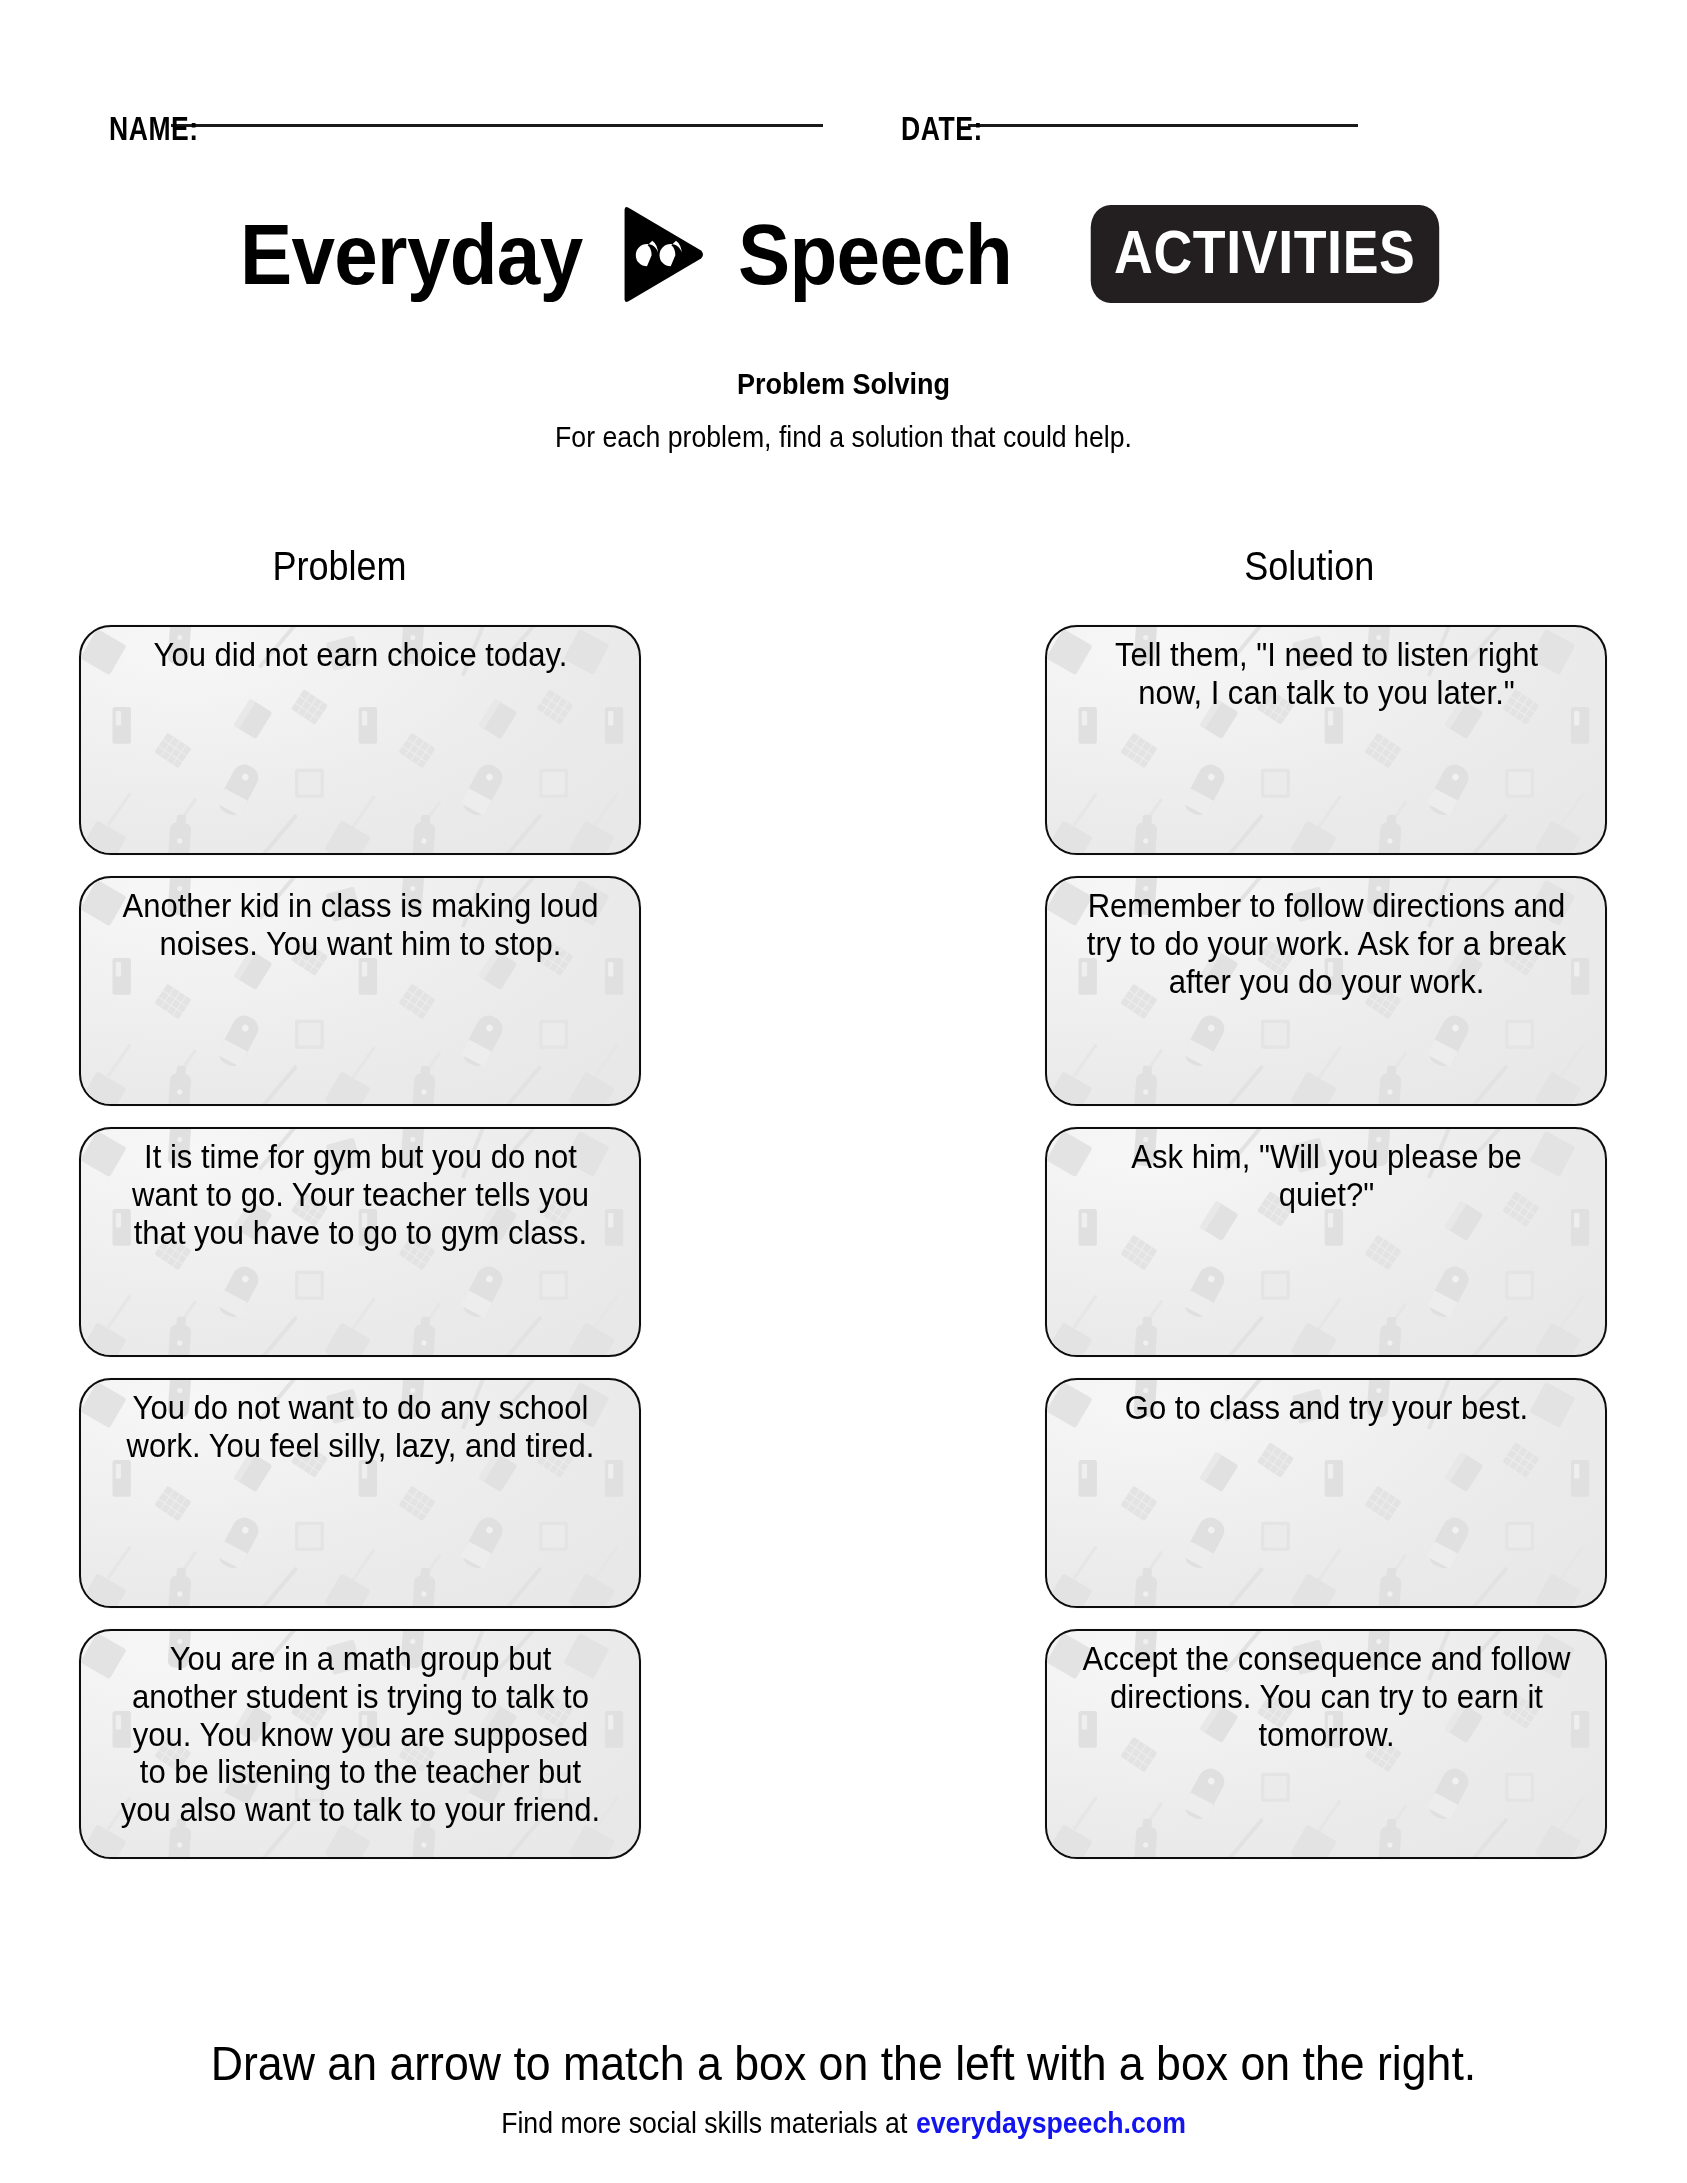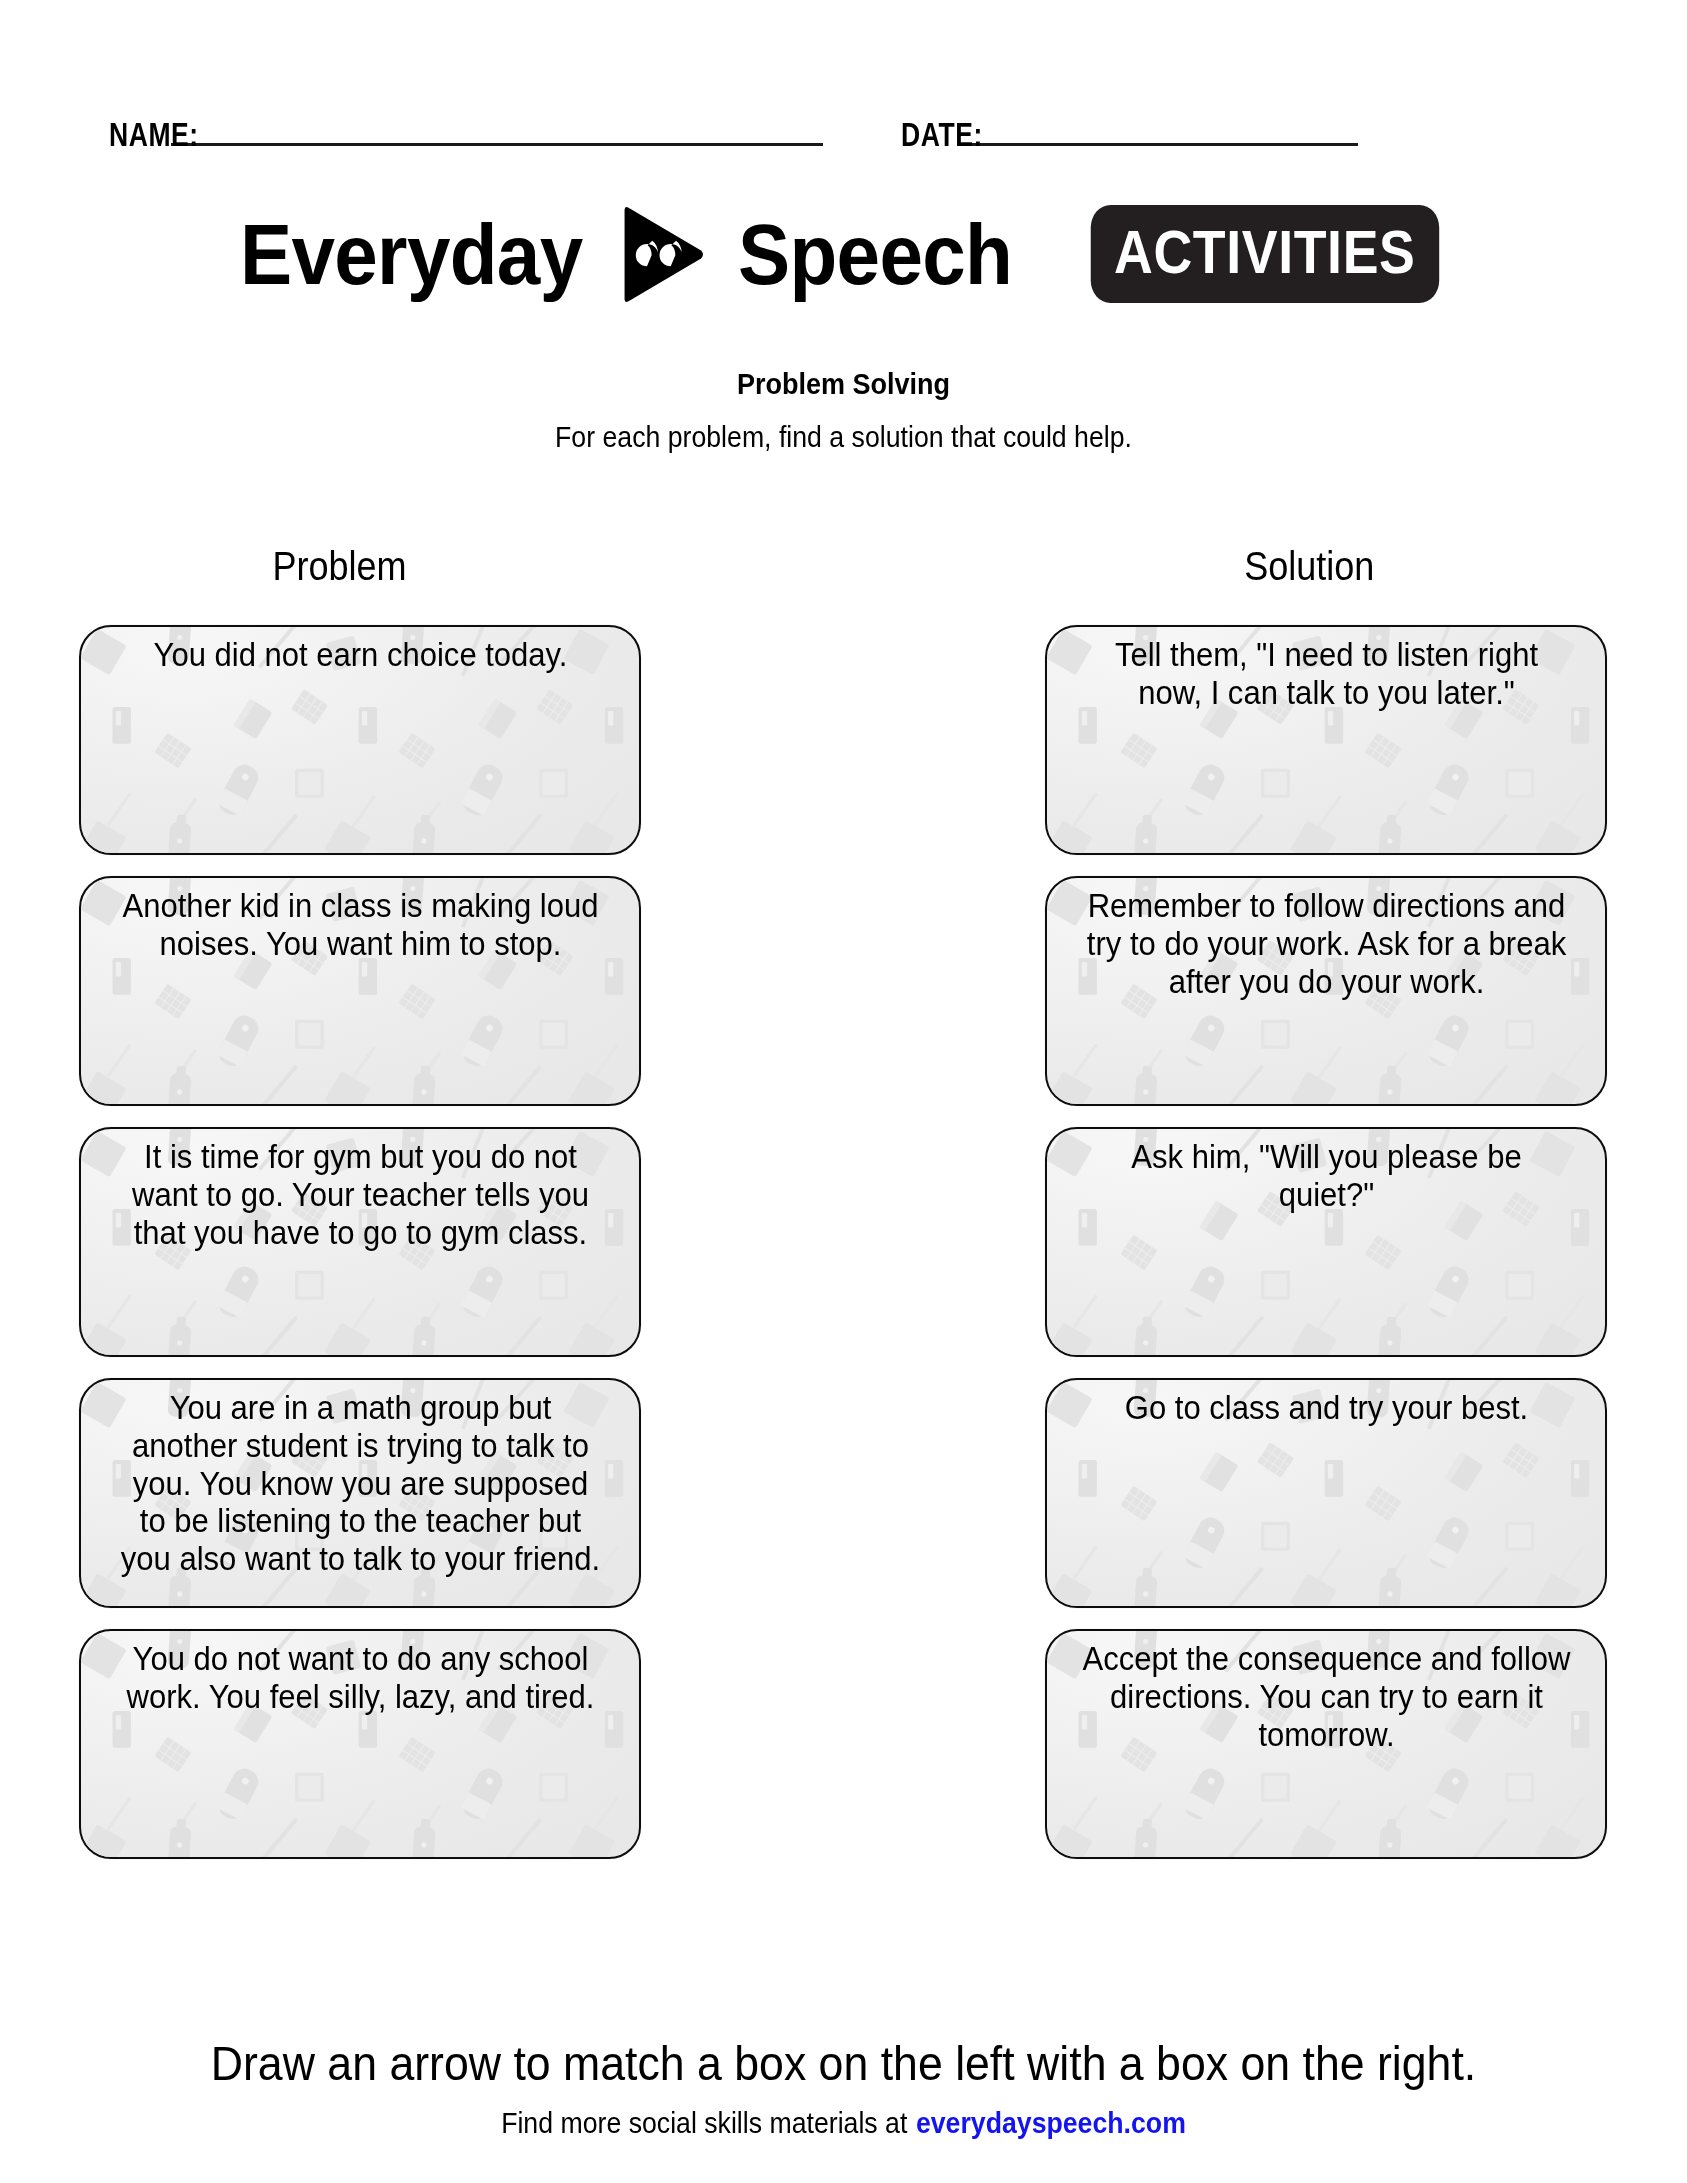--- a/index.html
+++ b/index.html
@@ -18,21 +18,21 @@
   }
 
   
   .namedate-row {
     position: absolute;
     top: 105px;
     left: 109px;
     width: 1472px;
     height: 46px;
     display: flex;
-    align-items: flex-end;
+    align-items: center;
   }
   .field-label {
     font-family: "Liberation Sans Narrow", "Liberation Sans", sans-serif;
     font-size: 34px;
     font-weight: 700;
     letter-spacing: 0.7px;
     line-height: 1;
     transform: scaleX(0.78);
     transform-origin: left bottom;
     white-space: nowrap;
@@ -805,21 +805,21 @@
           <g fill="#e0e0e0" stroke="none" transform="translate(300,320) rotate(40) scale(1)">
             <rect x="-3" y="-44" width="6" height="88" rx="2" fill="#e2e2e2"></rect>
           </g>
           <g fill="#e0e0e0" stroke="none" transform="translate(672,320) rotate(40) scale(1)">
             <rect x="-3" y="-44" width="6" height="88" rx="2" fill="#e2e2e2"></rect>
           </g>
           <g fill="#e0e0e0" stroke="none" transform="translate(778,330) rotate(30) scale(1)">
             <rect x="-26" y="-26" width="52" height="52" rx="4" fill="#e3e3e3"></rect>
           </g>
         </svg>
-      <div class="card-text">You are in a math group but another student is trying to talk to you. You know you are supposed to be listening to the teacher but you also want to talk to your friend.</div>
+      <div class="card-text">You do not want to do any school work. You feel silly, lazy, and tired.</div>
     </div>
     <div class="card">
       <svg class="card-pattern" aria-hidden="true" viewBox="0 0 850 348" preserveAspectRatio="none">
           <g fill="#e0e0e0" stroke="none" transform="translate(34,38) rotate(30) scale(1)">
             <rect x="-26" y="-26" width="52" height="52" rx="4" fill="#e3e3e3"></rect>
           </g>
           <g fill="#e0e0e0" stroke="none" transform="translate(150,22) rotate(4) scale(1)">
             <rect x="-16" y="-34" width="32" height="68" rx="10" fill="#e0e0e0"></rect>
             <rect x="-7" y="-46" width="14" height="16" rx="4" fill="#e0e0e0"></rect>
             <circle cx="0" cy="-6" r="4" fill="#f0f0f0"></circle>
@@ -948,21 +948,21 @@
           <g fill="#e0e0e0" stroke="none" transform="translate(300,320) rotate(40) scale(1)">
             <rect x="-3" y="-44" width="6" height="88" rx="2" fill="#e2e2e2"></rect>
           </g>
           <g fill="#e0e0e0" stroke="none" transform="translate(672,320) rotate(40) scale(1)">
             <rect x="-3" y="-44" width="6" height="88" rx="2" fill="#e2e2e2"></rect>
           </g>
           <g fill="#e0e0e0" stroke="none" transform="translate(778,330) rotate(30) scale(1)">
             <rect x="-26" y="-26" width="52" height="52" rx="4" fill="#e3e3e3"></rect>
           </g>
         </svg>
-      <div class="card-text">You do not want to do any school work. You feel silly, lazy, and tired.</div>
+      <div class="card-text">You are in a math group but another student is trying to talk to you. You know you are supposed to be listening to the teacher but you also want to talk to your friend.</div>
     </div>
   </div>
 
   <div class="card-col col-solution">
     <div class="card">
       <svg class="card-pattern" aria-hidden="true" viewBox="0 0 850 348" preserveAspectRatio="none">
           <g fill="#e0e0e0" stroke="none" transform="translate(34,38) rotate(30) scale(1)">
             <rect x="-26" y="-26" width="52" height="52" rx="4" fill="#e3e3e3"></rect>
           </g>
           <g fill="#e0e0e0" stroke="none" transform="translate(150,22) rotate(4) scale(1)">

